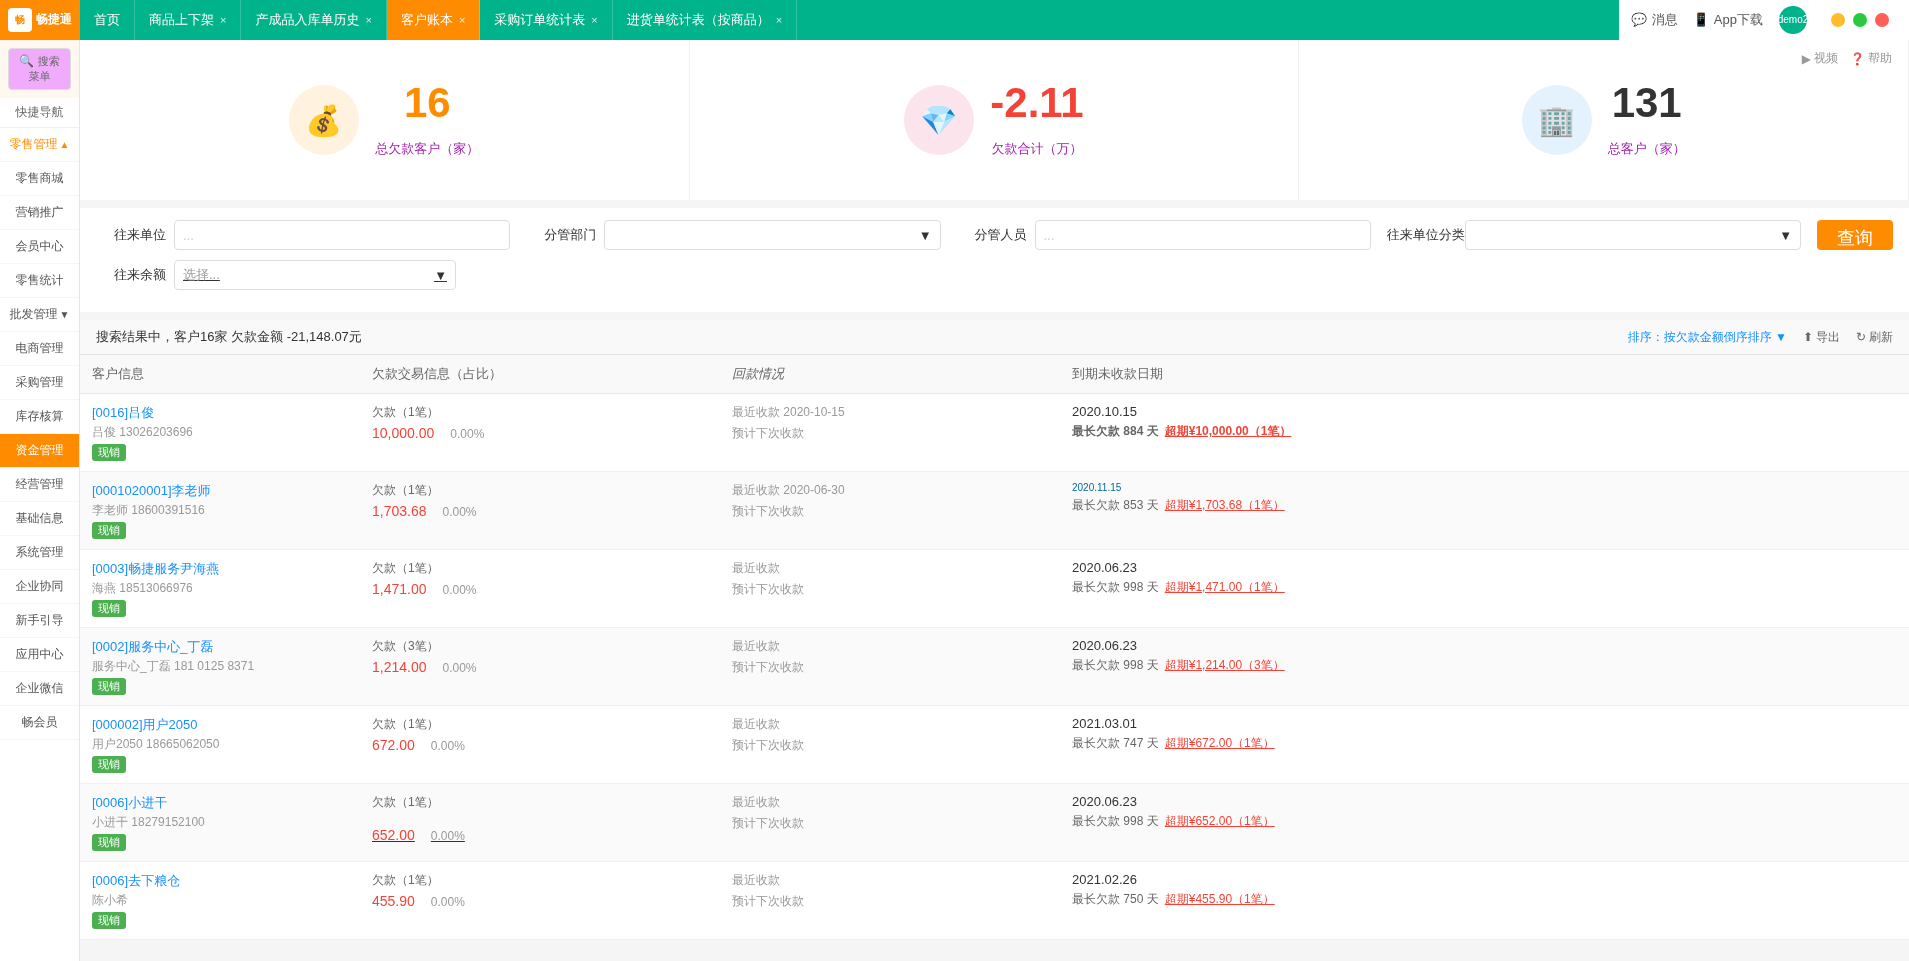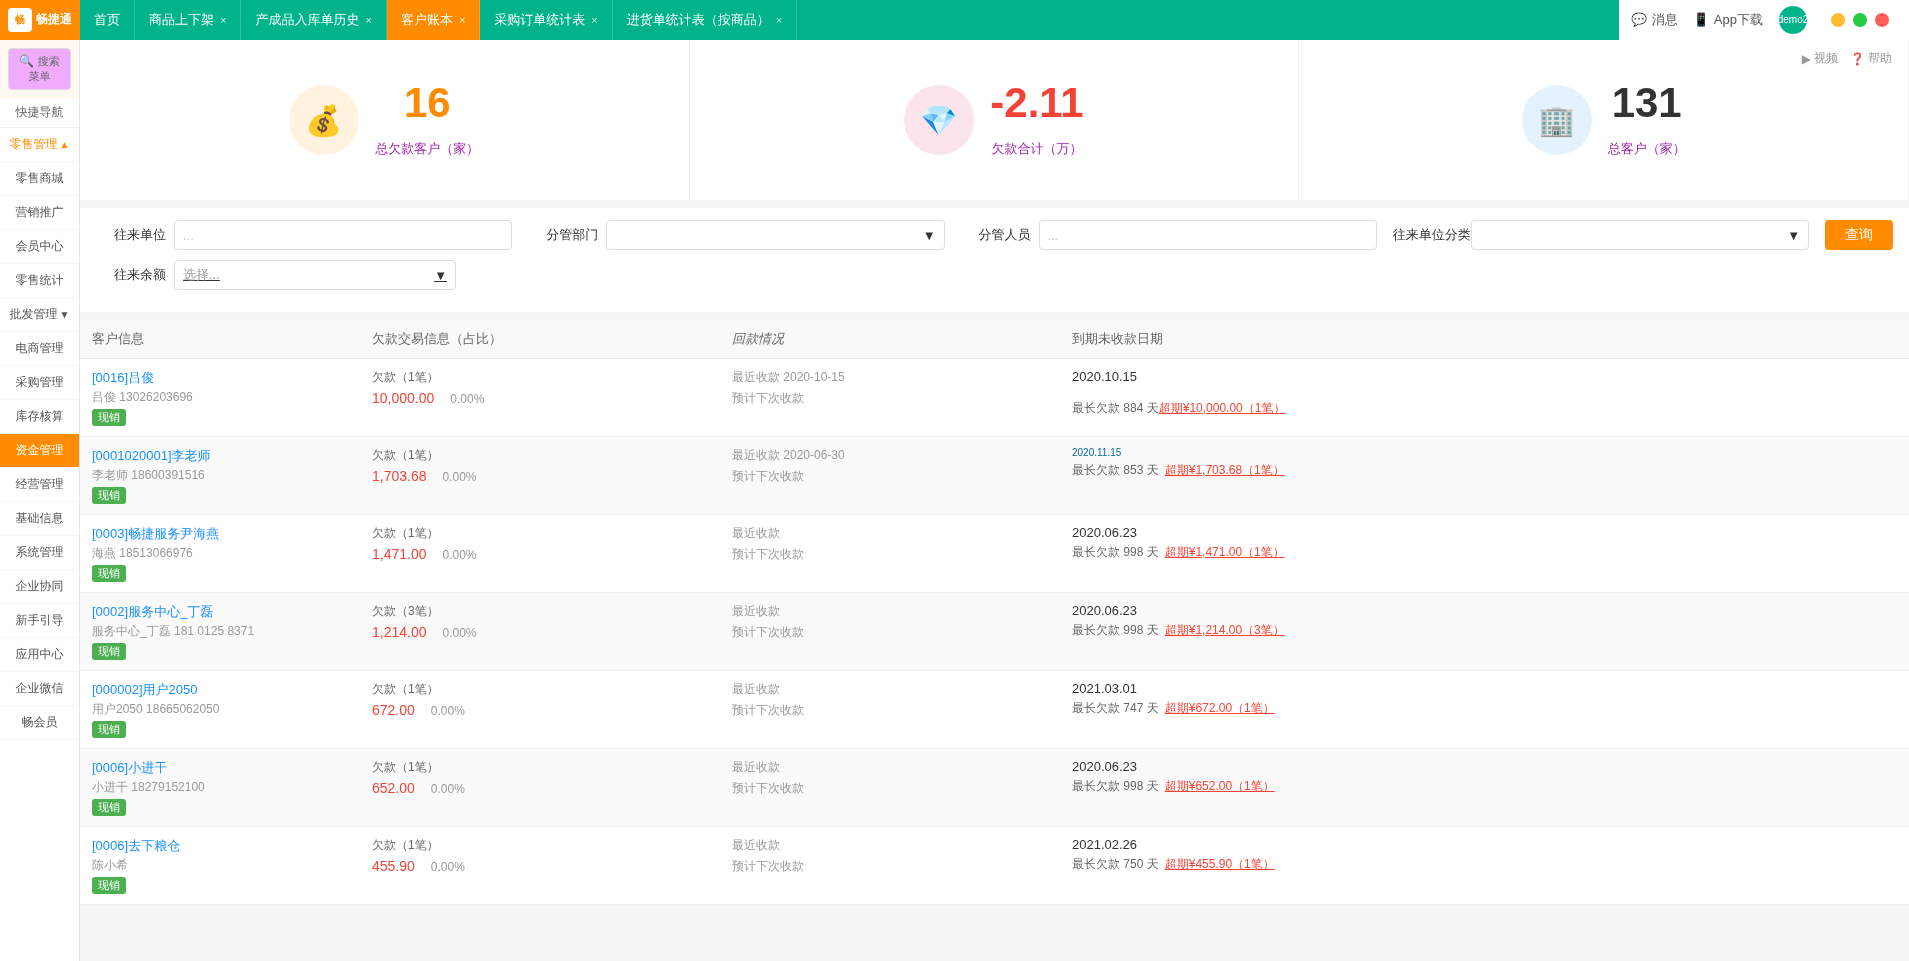--- a/index.html
+++ b/index.html
@@ -42,21 +42,21 @@
     .stat-value.black { color: #333; }
     .stat-label { font-size: 13px; color: #a21caf; margin-top: 16px; }
 
     
     .filter-area { background: #fff; padding: 12px 16px; margin-bottom: 8px; }
     .filter-row { display: flex; align-items: center; gap: 16px; margin-bottom: 10px; }
     .filter-item { display: flex; align-items: center; gap: 8px; flex: 1; }
     .filter-label { font-size: 13px; color: #333; white-space: nowrap; width: 70px; text-align: right; }
     .filter-input-dots { flex: 1; height: 30px; border: 1px solid #ddd; border-radius: 4px; padding: 0 8px; font-size: 13px; display: flex; align-items: center; color: #ccc; }
     .filter-select { flex: 1; height: 30px; border: 1px solid #ddd; border-radius: 4px; padding: 0 8px; font-size: 13px; display: flex; align-items: center; justify-content: space-between; cursor: pointer; }
-    .search-btn { background: #ff8c00; color: white; border: none; border-radius: 4px; padding: 6px 20px; cursor: pointer; font-size: 14px; height: 30px; }
+    .search-btn { background: #ff8c00; color: white; border: none; border-radius: 4px; padding: 6px 20px; cursor: pointer; font-size: 18px; height: 30px; }
     .collapse-row { text-align: center; padding: 4px; color: #666; font-size: 12px; cursor: pointer; }
 
     
     .results-bar { background: #f9f9f9; padding: 8px 16px; display: flex; align-items: center; justify-content: space-between; border-bottom: 1px solid #e5e5e5; font-size: 13px; }
     .results-text { color: #333; }
 
     
     .data-table { background: #fff; width: 100%; border-collapse: collapse; }
     .data-table th { background: #f9f9f9; padding: 10px 12px; text-align: left; font-size: 13px; color: #666; border-bottom: 1px solid #e8e8e8; font-weight: normal; }
     .data-table td { padding: 10px 12px; border-bottom: 1px solid #f0f0f0; vertical-align: top; font-size: 13px; }
@@ -286,20 +286,37 @@
           <div class="filter-item" style="max-width:360px;">
             <span class="filter-label">往来余额</span>
             <div class="filter-select" style="min-width:160px;text-decoration:underline;">
               <span style="color:#999;">选择...</span>
               <span>▼</span>
             </div>
           </div>
         </div>
       </div>
 
+      <div class="results-bar">
+        <span class="results-text">搜索结果中，客户16家   欠款金额 -21,148.07元</span>
+        <div style="display:flex; align-items:center; gap:16px;">
+          <span class="sort-btn">
+            <span>排序：按欠款金额倒序排序</span>
+            <span>▼</span>
+          </span>
+          <span style="color:#666; font-size:12px; cursor:pointer; display:flex; align-items:center; gap:3px;">
+            <span>⬆</span>
+            <span>导出</span>
+          </span>
+          <span style="color:#666; font-size:12px; cursor:pointer; display:flex; align-items:center; gap:3px;">
+            <span>↻</span>
+            <span>刷新</span>
+          </span>
+        </div>
+      </div>
 
       <table class="data-table">
         <thead>
           <tr>
             <th style="width:280px;">客户信息</th>
             <th style="width:360px;">欠款交易信息（占比）</th>
             <th style="width:340px;font-style:italic;">回款情况</th>
             <th>到期未收款日期</th>
           </tr>
         </thead>
@@ -316,21 +333,21 @@
         <span class="debt-amount">10,000.00</span>
         <span class="debt-pct">0.00%</span>
       </div>
     </td>
     <td>
       <div style="color:#999; font-size:12px;">最近收款    2020-10-15</div>
       <div style="color:#999; font-size:12px; margin-top:4px;">预计下次收款</div>
     </td>
     <td>
       <div style="font-size:13px; color:#333;">2020.10.15</div>
-      <div style="display:flex; align-items:center; gap:0; margin-top:16px;">
+      <div style="display:flex; align-items:center; gap:6px; margin-top:4px;font-weight:bold;">
         <span class="overdue-days">最长欠款 884 天</span>
         <span class="overdue-link">超期¥10,000.00（1笔）</span>
       </div>
     </td>
   </tr>
             <tr style="background: rgb(250, 250, 250);">
     <td>
       <div class="customer-name">[0001020001]李老师</div>
       <div class="customer-sub">李老师  18600391516</div>
       <span class="badge-green">现销</span>
@@ -430,21 +447,21 @@
     </td>
   </tr>
             <tr style="background: rgb(250, 250, 250);">
     <td>
       <div class="customer-name">[0006]小进干</div>
       <div class="customer-sub">小进干  18279152100</div>
       <span class="badge-green">现销</span>
     </td>
     <td>
       <div class="debt-count">欠款（1笔）</div>
-      <div style="display:flex; align-items:center; gap:16px; margin-top:4px;">
+      <div style="display:flex; align-items:center; gap:16px; margin-top:16px;text-decoration:underline;">
         <span class="debt-amount">652.00</span>
         <span class="debt-pct">0.00%</span>
       </div>
     </td>
     <td>
       <div style="color:#999; font-size:12px;">最近收款</div>
       <div style="color:#999; font-size:12px; margin-top:4px;">预计下次收款</div>
     </td>
     <td>
       <div style="font-size:13px; color:#333;">2020.06.23</div>

